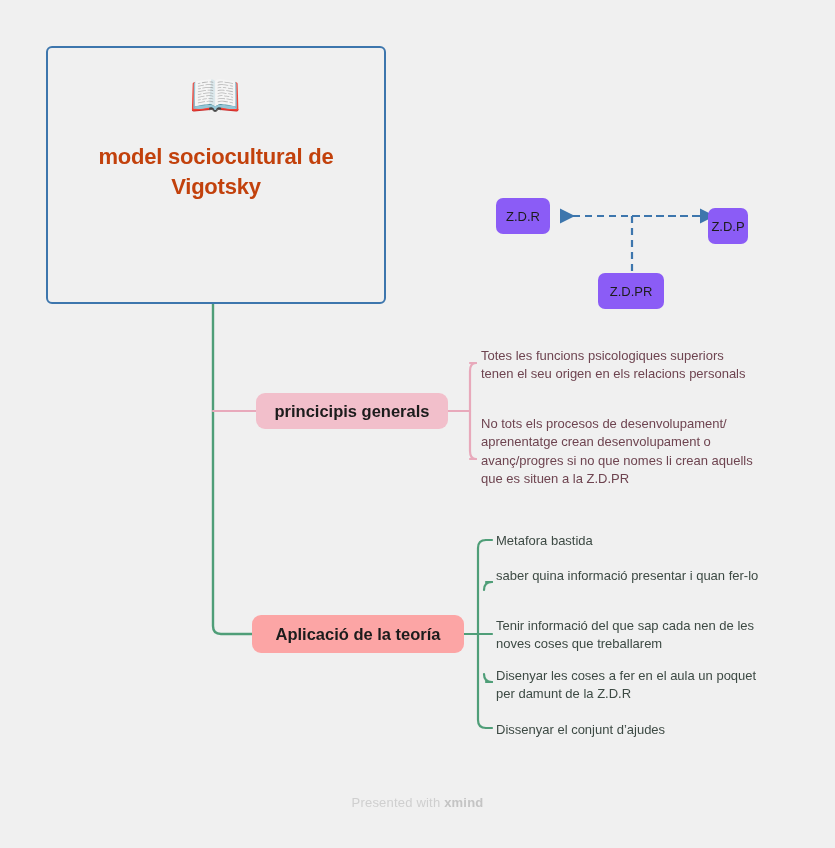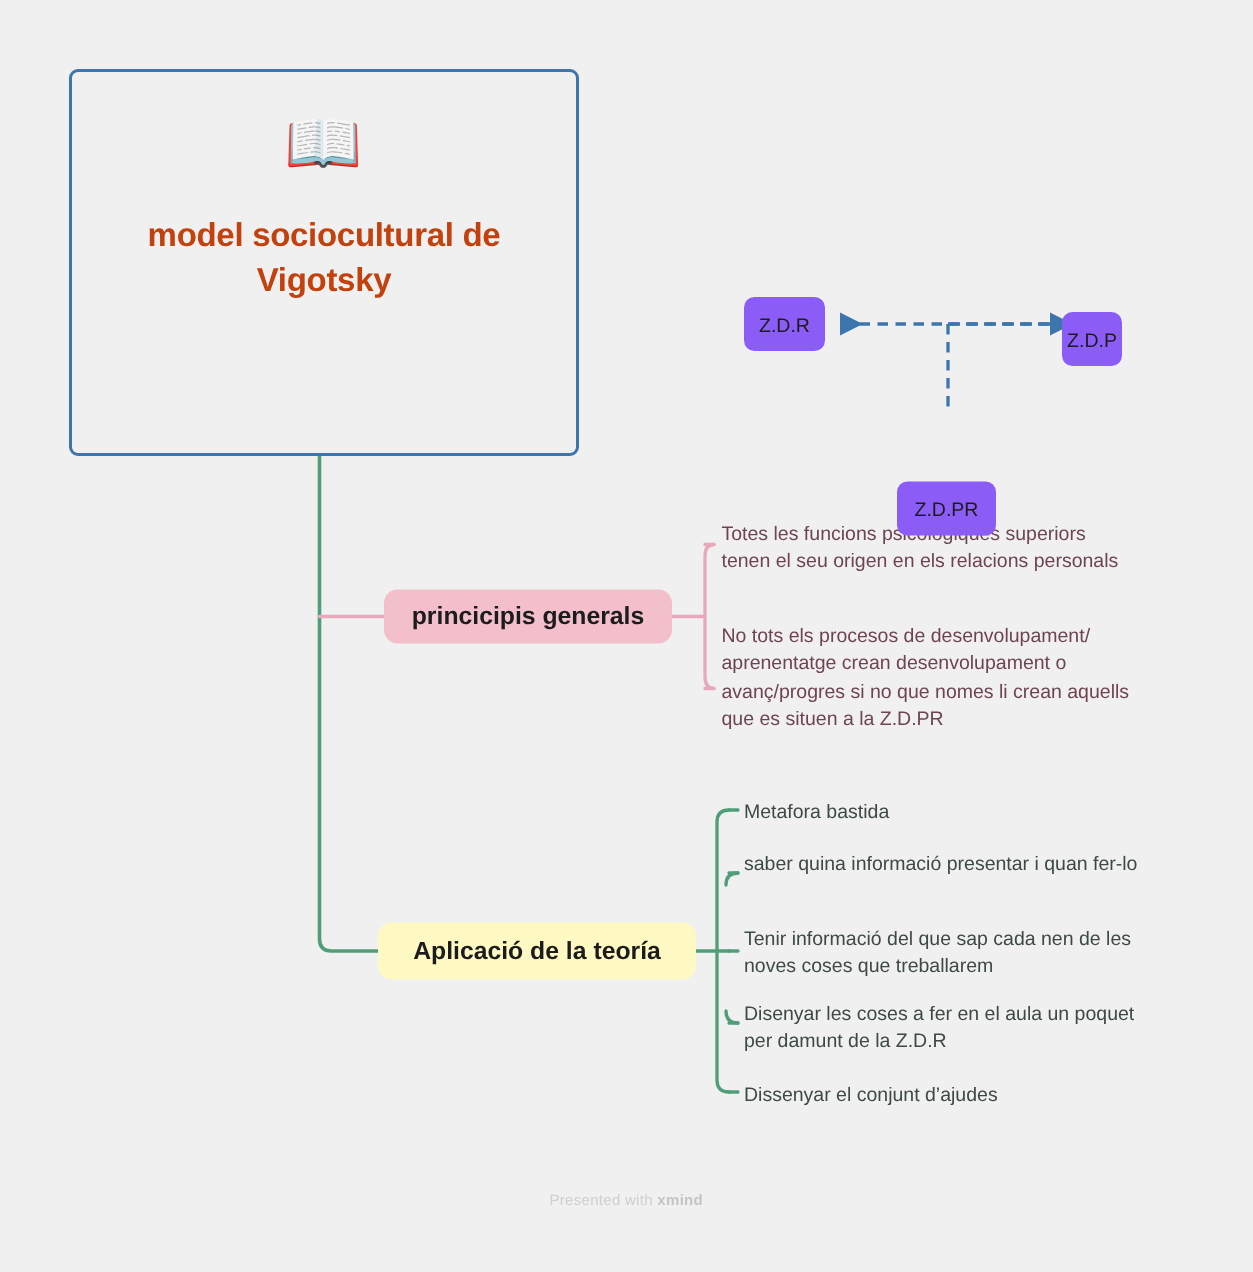--- a/index.html
+++ b/index.html
@@ -83,21 +83,21 @@
     top: 393px;
     width: 192px;
     height: 36px;
     background: #f2bfcb;
   }
   #node-aplicacio {
     left: 252px;
     top: 615px;
     width: 212px;
     height: 38px;
-    background: #fef9c3;
+    background: #fca5a5;
   }
 
   
   .leaf {
     position: absolute;
     font-size: 13px;
     line-height: 1.42;
     color: #4a4a4a;
   }
   .leaf.pink { color: #6e4450; }
@@ -110,30 +110,30 @@
     border-radius: 7px;
     display: flex;
     align-items: center;
     justify-content: center;
     font-size: 13px;
     color: #1c1c1c;
     box-sizing: border-box;
   }
   #zdr { left: 496px; top: 198px; width: 54px; height: 36px; }
   #zdp { left: 708px; top: 208px; width: 40px; height: 36px; }
-  #zdpr { left: 598px; top: 273px; width: 66px; height: 36px; margin-top: 48px; }
+  #zdpr { left: 598px; top: 273px; width: 66px; height: 36px; }
 
   
   #footer {
     position: absolute;
     left: 0;
     top: 795px;
     width: 835px;
     text-align: center;
-    font-size: 10px;
+    font-size: 13px;
     color: #cfcfcf;
     letter-spacing: 0.2px;
   }
   #footer-brand {
     font-weight: bold;
     color: #c4c4c4;
   }
 </style>
 </head>
 <body>

